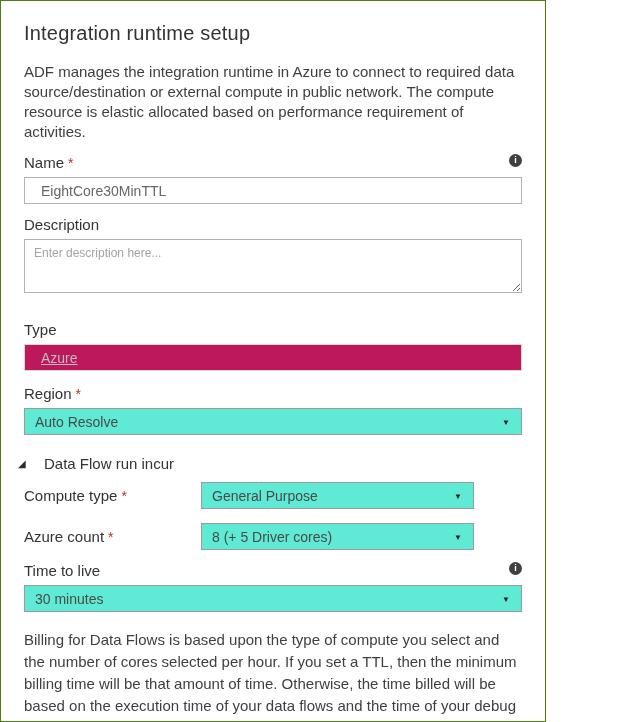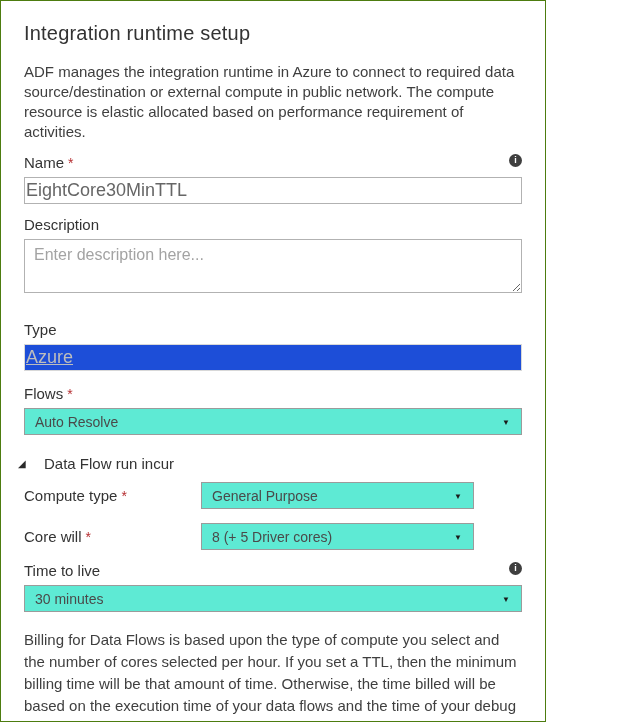--- a/index.html
+++ b/index.html
@@ -58,37 +58,37 @@
     justify-content: center;
     line-height: 1;
     cursor: default;
   }
   .text-input {
     width: 100%;
     height: 27px;
     border: 1px solid #b2b2b2;
     background: #ffffff;
     font-family: "Liberation Sans", sans-serif;
-    font-size: 18px;
+    font-size: 14px;
     color: #666666;
-    padding: 0 1px;
+    padding: 0 16px;
     outline: none;
   }
   .text-input:disabled {
     border: 1px solid #d8d8d8;
-    background: #1d4ed8;
+    background: #be185d;
     color: #bdbdbd;
     text-decoration: underline;
   }
   textarea.desc-input {
     width: 100%;
     height: 54px;
     border: 1px solid #b2b2b2;
     font-family: "Liberation Sans", sans-serif;
-    font-size: 16px;
+    font-size: 12px;
     color: #666666;
     padding: 6px 9px;
     resize: both;
     outline: none;
   }
   textarea.desc-input::placeholder { color: #a3a3a3; }
   .text-input::placeholder { color: #a3a3a3; }
   .dropdown {
     position: relative;
     height: 27px;
@@ -170,21 +170,21 @@
 
   <div class="field-group group-type">
     <div class="label-row">
       <span class="field-label">Type</span>
     </div>
     <input class="text-input" type="text" disabled="" value="Azure" style="">
   </div>
 
   <div class="field-group group-region">
     <div class="label-row">
-      <span class="field-label"><span>Flows</span><span class="req">*</span></span>
+      <span class="field-label"><span>Region</span><span class="req">*</span></span>
     </div>
     <div class="dropdown full">
       <span>Auto Resolve</span>
       <span class="arrow">▼</span>
     </div>
   </div>
 
   <div class="section-header">
     <span class="expander">◢</span>
     <span class="section-title">Data Flow run incur</span>
@@ -192,21 +192,21 @@
 
   <div class="inline-row row-compute">
     <span class="field-label"><span>Compute type</span><span class="req">*</span></span>
     <div class="dropdown">
       <span>General Purpose</span>
       <span class="arrow">▼</span>
     </div>
   </div>
 
   <div class="inline-row">
-    <span class="field-label"><span>Core will</span><span class="req">*</span></span>
+    <span class="field-label"><span>Azure count</span><span class="req">*</span></span>
     <div class="dropdown">
       <span>8 (+ 5 Driver cores)</span>
       <span class="arrow">▼</span>
     </div>
   </div>
 
   <div class="field-group group-ttl">
     <div class="label-row">
       <span class="field-label">Time to live</span>
       <span class="info-icon">i</span>

